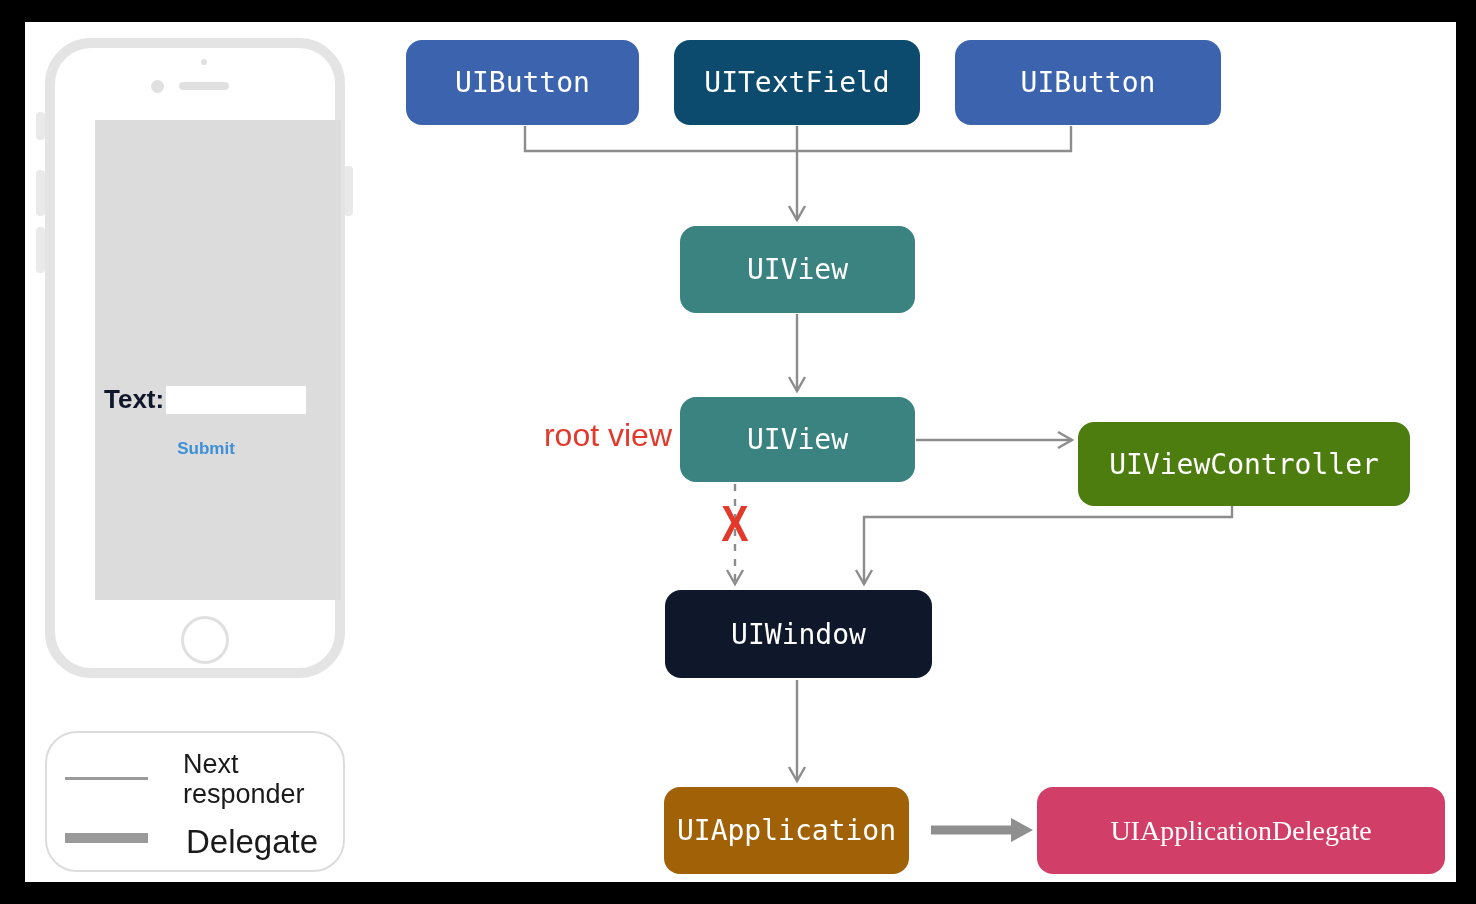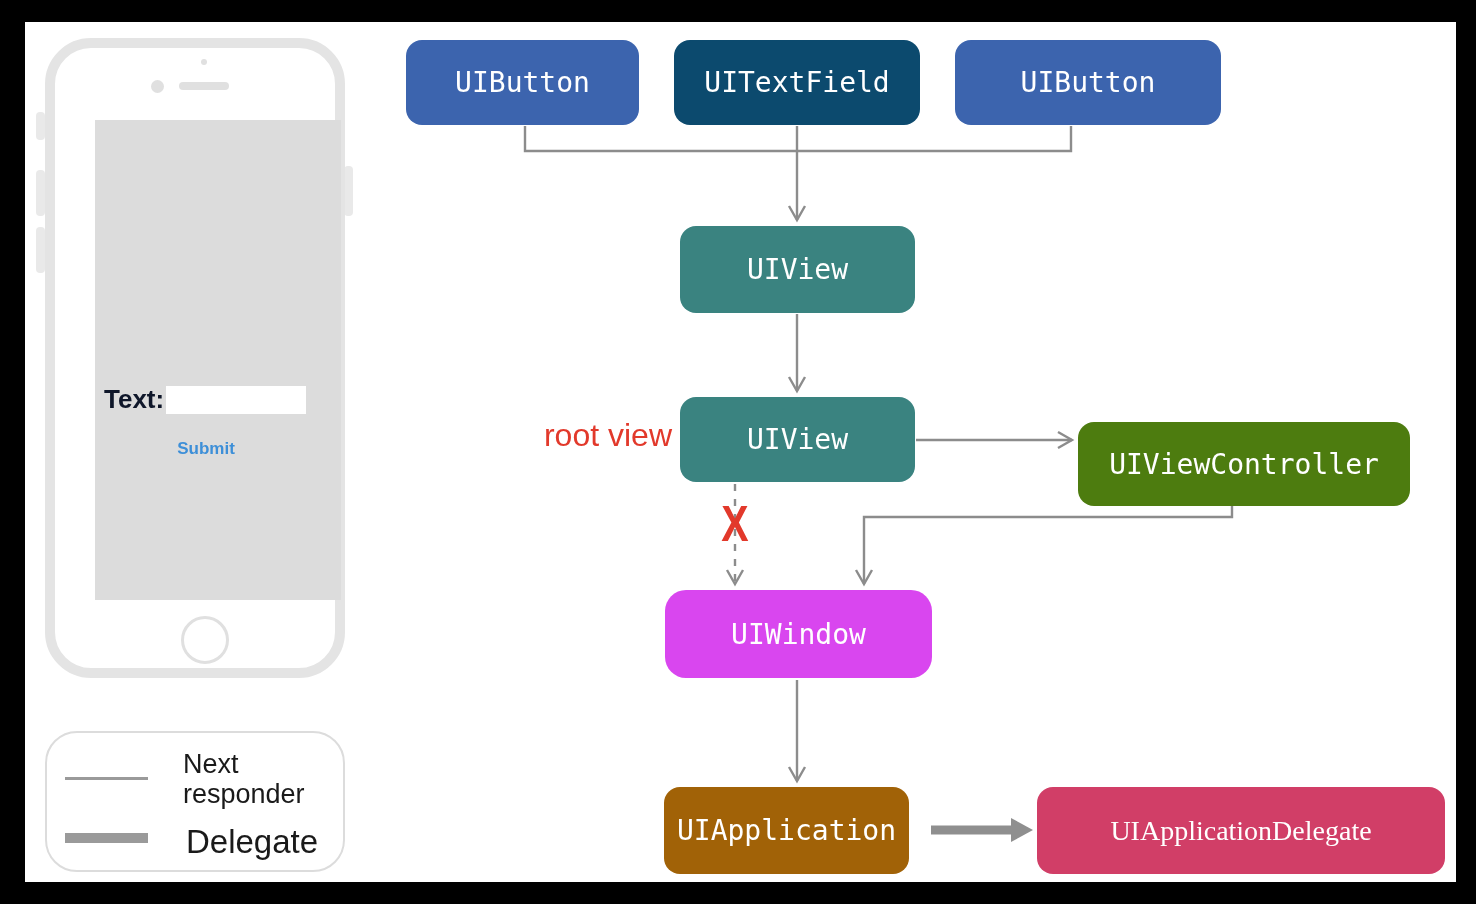--- a/index.html
+++ b/index.html
@@ -10,21 +10,21 @@
   
   .node{position:absolute;display:flex;align-items:center;justify-content:center;
         border-radius:16px;color:#fff;font-family:"DejaVu Sans Mono",monospace;
         font-size:28px;box-sizing:border-box;}
   .n-uilabel{left:406px;top:40px;width:233px;height:85px;background:#3C64AE;}
   .n-uitextfield{left:674px;top:40px;width:246px;height:85px;background:#0c4a6e;}
   .n-uibutton{left:955px;top:40px;width:266px;height:85px;background:#3C64AE;}
   .n-uiview-top{left:680px;top:226px;width:235px;height:87px;background:#3A8380;}
   .n-uiview-root{left:680px;top:397px;width:235px;height:85px;background:#3A8380;}
   .n-uiviewcontroller{left:1078px;top:398px;width:332px;height:84px;background:#4d7c0f;margin-top:24px;}
-  .n-uiwindow{left:665px;top:590px;width:267px;height:88px;background:#d946ef;border-radius:21px;}
+  .n-uiwindow{left:665px;top:590px;width:267px;height:88px;background:#0f172a;}
   .n-uiapplication{left:664px;top:787px;width:245px;height:87px;background:#a16207;}
   .n-uiappdelegate{left:1037px;top:787px;width:408px;height:87px;background:#D13E67;font-family:Liberation Serif, serif;}
 
   
   .root-view-label{position:absolute;left:540px;top:417px;width:132px;text-align:right;
         color:#E2392B;font-size:32px;font-weight:500;}
   .x-marker{position:absolute;left:707px;top:498px;width:56px;text-align:center;
         color:#E2392B;font-size:50px;font-weight:700;line-height:52px;transform:scaleX(.82);}
 
   

